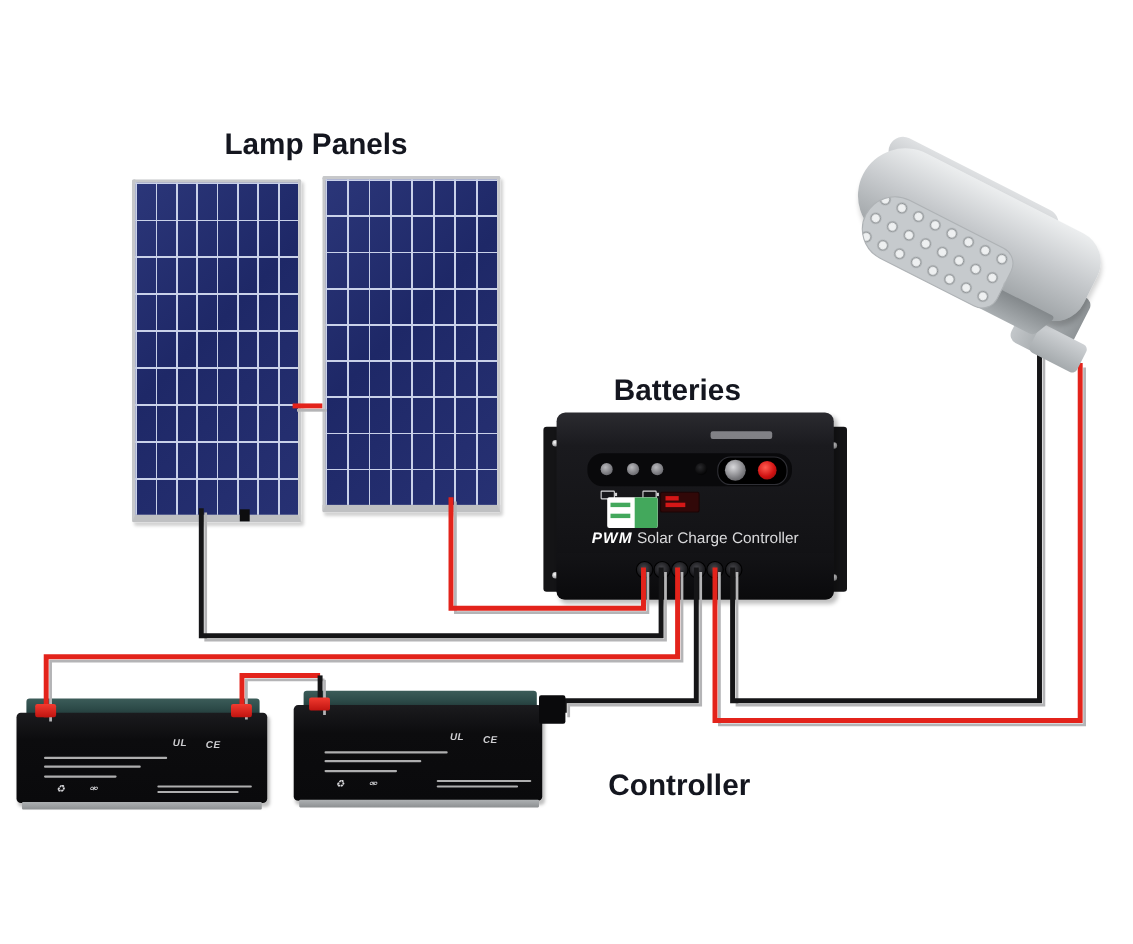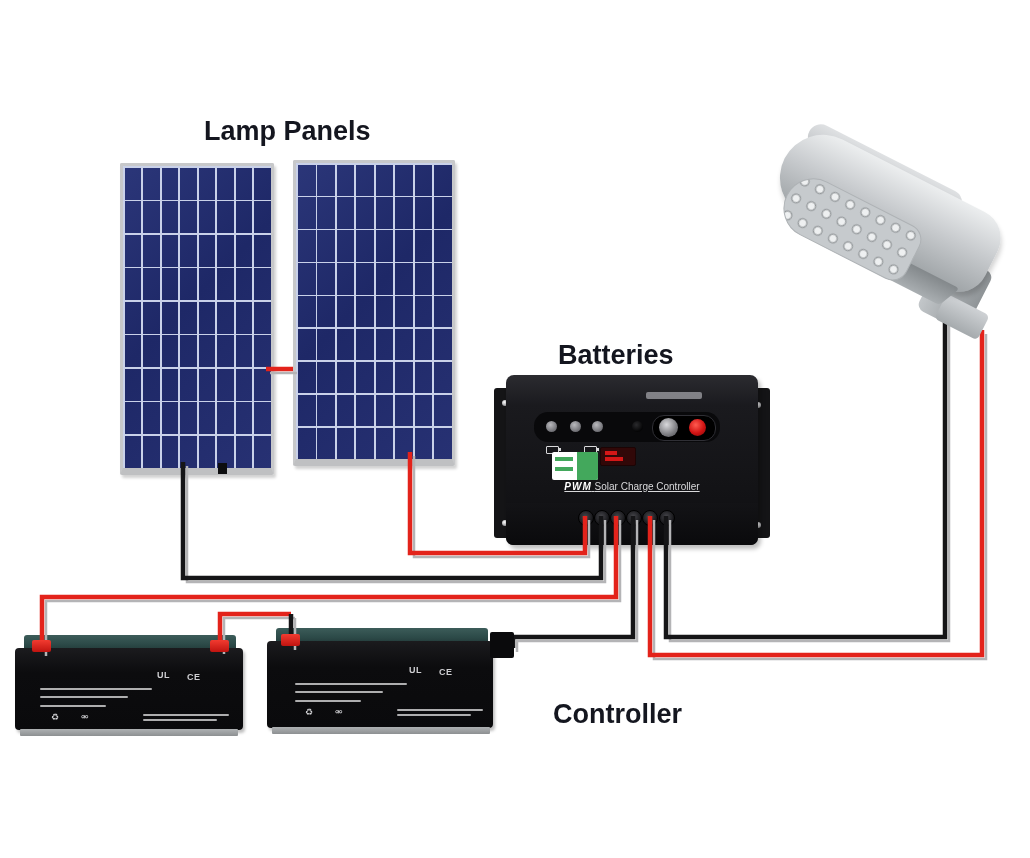--- a/index.html
+++ b/index.html
@@ -35,32 +35,32 @@
   .knob{position:absolute;border-radius:50%;}
   .knob.metal{width:19px;height:19px;background:radial-gradient(circle at 40% 35%,#d9d9dc,#7c7c80 60%,#4a4a4e);}
   .knob.red{width:17px;height:17px;background:radial-gradient(circle at 40% 35%,#ff5b50,#d01212 55%,#7c0b0b);}
   .batt-glyph{position:absolute;width:11px;height:6px;border:1px solid #d8d8da;border-radius:1px;}
   .batt-glyph:after{content:"";position:absolute;right:-3px;top:1px;width:2px;height:3px;background:#d8d8da;}
   .green-label{position:absolute;background:#fff;border-radius:2px;overflow:hidden;}
   .green-label .gblock{position:absolute;right:0;top:0;width:45%;height:100%;background:#43a85c;}
   .green-label .gbar{position:absolute;left:3px;height:4px;width:40%;background:#43a85c;}
   .red-display{position:absolute;background:#310808;border-radius:2px;border:1px solid #1c0404;}
   .red-display .seg{position:absolute;background:#d41717;height:4px;}
-  .ctrl-brand{position:absolute;z-index:22;white-space:nowrap;font-size:10px;color:#d9d9db;text-decoration:underline;}
+  .ctrl-brand{position:absolute;z-index:22;white-space:nowrap;font-size:14px;color:#d9d9db;}
   .ctrl-brand .pwm{font-style:italic;font-weight:bold;color:#ffffff;letter-spacing:1px;}
   .ctrl-bottom{position:absolute;background:linear-gradient(180deg,#131316,#0a0a0c);border-radius:0 0 7px 7px;}
   .screw{position:absolute;z-index:21;width:14px;height:14px;border-radius:50%;border:1px solid #000;
     background:radial-gradient(circle at 45% 40%,#46464b,#141417 70%);}
 
   
   .battery-top{position:absolute;z-index:20;border-radius:3px;
     background:linear-gradient(180deg,#3c5c59 0%,#2c4a48 55%,#203635 100%);}
   .battery-body{position:absolute;z-index:20;border-radius:4px;
     background:linear-gradient(180deg,#1b1b1e 0%,#0c0c0e 30%,#0a0a0c 100%);
-    box-shadow:2px 3px 3px rgba(0,0,0,0.25);}
+    box-shadow:2px 3px 3px rgba(0,0,0,0.25);font-style:italic;}
   .battery-base{position:absolute;z-index:20;background:linear-gradient(180deg,#aeb1b3,#8d9092);border-radius:1px;}
   .terminal-cap{position:absolute;z-index:40;border-radius:2px;background:linear-gradient(180deg,#f23b30,#c01410);}
   .terminal-block{position:absolute;z-index:40;background:#0a0a0c;border-radius:2px;}
   .btxt{position:absolute;height:2px;background:rgba(230,230,230,0.75);border-radius:1px;}
   .bmark{position:absolute;color:#cfcfd2;font-size:9px;font-weight:bold;letter-spacing:0.5px;}
   .bico{position:absolute;color:#d5d5d8;font-size:9px;}
 
   
   .lamp{position:absolute;z-index:40;}
   .lamp-head{position:absolute;left:772px;top:168px;width:232px;height:86px;transform:rotate(27deg);

